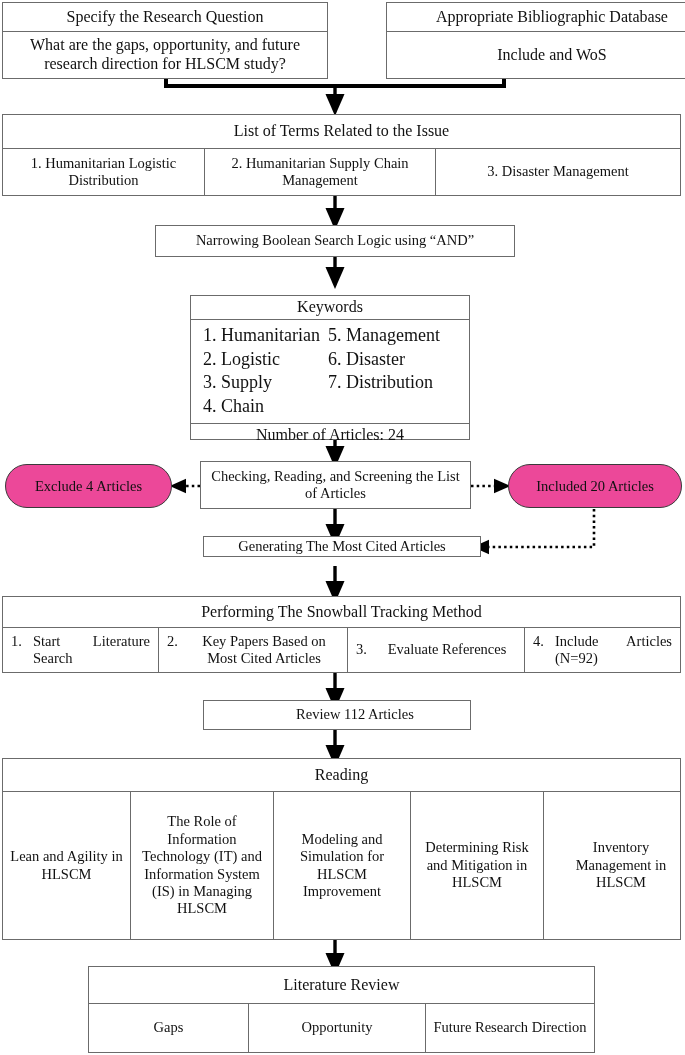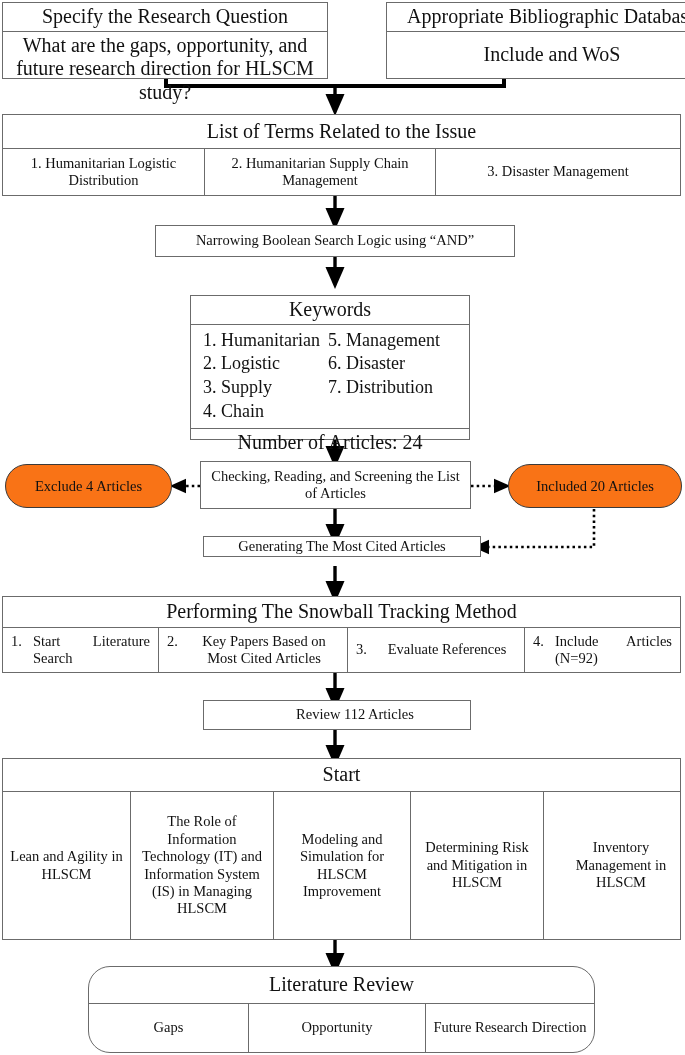--- a/index.html
+++ b/index.html
@@ -31,21 +31,21 @@
     flex-direction: row;
     width: 100%;
   }
   .hdr {
     box-sizing: border-box;
     width: 100%;
     display: flex;
     align-items: center;
     justify-content: center;
     text-align: center;
-    font-size: 20px;
+    font-size: 16px;
     line-height: 1.18;
     padding: 2px 4px;
   }
   .sep {
     border-top: 1px solid #6b6b6b;
   }
   .cell {
     box-sizing: border-box;
     display: flex;
     align-items: center;
@@ -67,21 +67,21 @@
     display: flex;
     height: 100%;
     padding: 2px 6px;
     box-sizing: border-box;
   }
   .stadium {
     position: absolute;
     box-sizing: border-box;
     border: 1.4px solid #3a3a3a;
     border-radius: 999px;
-    background: #f97316;
+    background: #ec4899;
     display: flex;
     align-items: center;
     justify-content: center;
     text-align: center;
     font-size: 14.5px;
   }
   .kwlist {
     display: flex;
     flex-direction: row;
     width: 100%;
@@ -250,31 +250,31 @@
         </div>
       </div>
     </div>
   </div>
 
   <div class="node" style="left:203px; top:700px; width:268px; height:30px;padding-left:36px;">
     <div class="single">Review 112 Articles</div>
   </div>
 
   <div class="node" style="left:2px; top:758px; width:679px; height:182px;">
-    <div class="hdr" style="height:32px;">Start</div>
+    <div class="hdr" style="height:32px;">Reading</div>
     <div class="cellrow sep" style="flex:1;">
       <div class="cell" style="width:127px;">Lean and Agility in HLSCM</div>
       <div class="cell" style="width:143px;">The Role of Information Technology (IT) and Information System (IS) in Managing HLSCM</div>
       <div class="cell" style="width:137px;">Modeling and Simulation for HLSCM Improvement</div>
       <div class="cell" style="width:133px;">Determining Risk and Mitigation in HLSCM</div>
       <div class="cell" style="flex:1;padding-left:23px;">Inventory Management in HLSCM</div>
     </div>
   </div>
 
-  <div class="node" style="left:88px; top:966px; width:507px; height:87px;border-radius:22px;">
+  <div class="node" style="left:88px; top:966px; width:507px; height:87px;">
     <div class="hdr" style="height:36px;">Literature Review</div>
     <div class="cellrow sep" style="flex:1;">
       <div class="cell" style="width:159px;">Gaps</div>
       <div class="cell" style="width:177px;">Opportunity</div>
       <div class="cell" style="flex:1;">Future Research Direction</div>
     </div>
   </div>
 
 </div>
 

